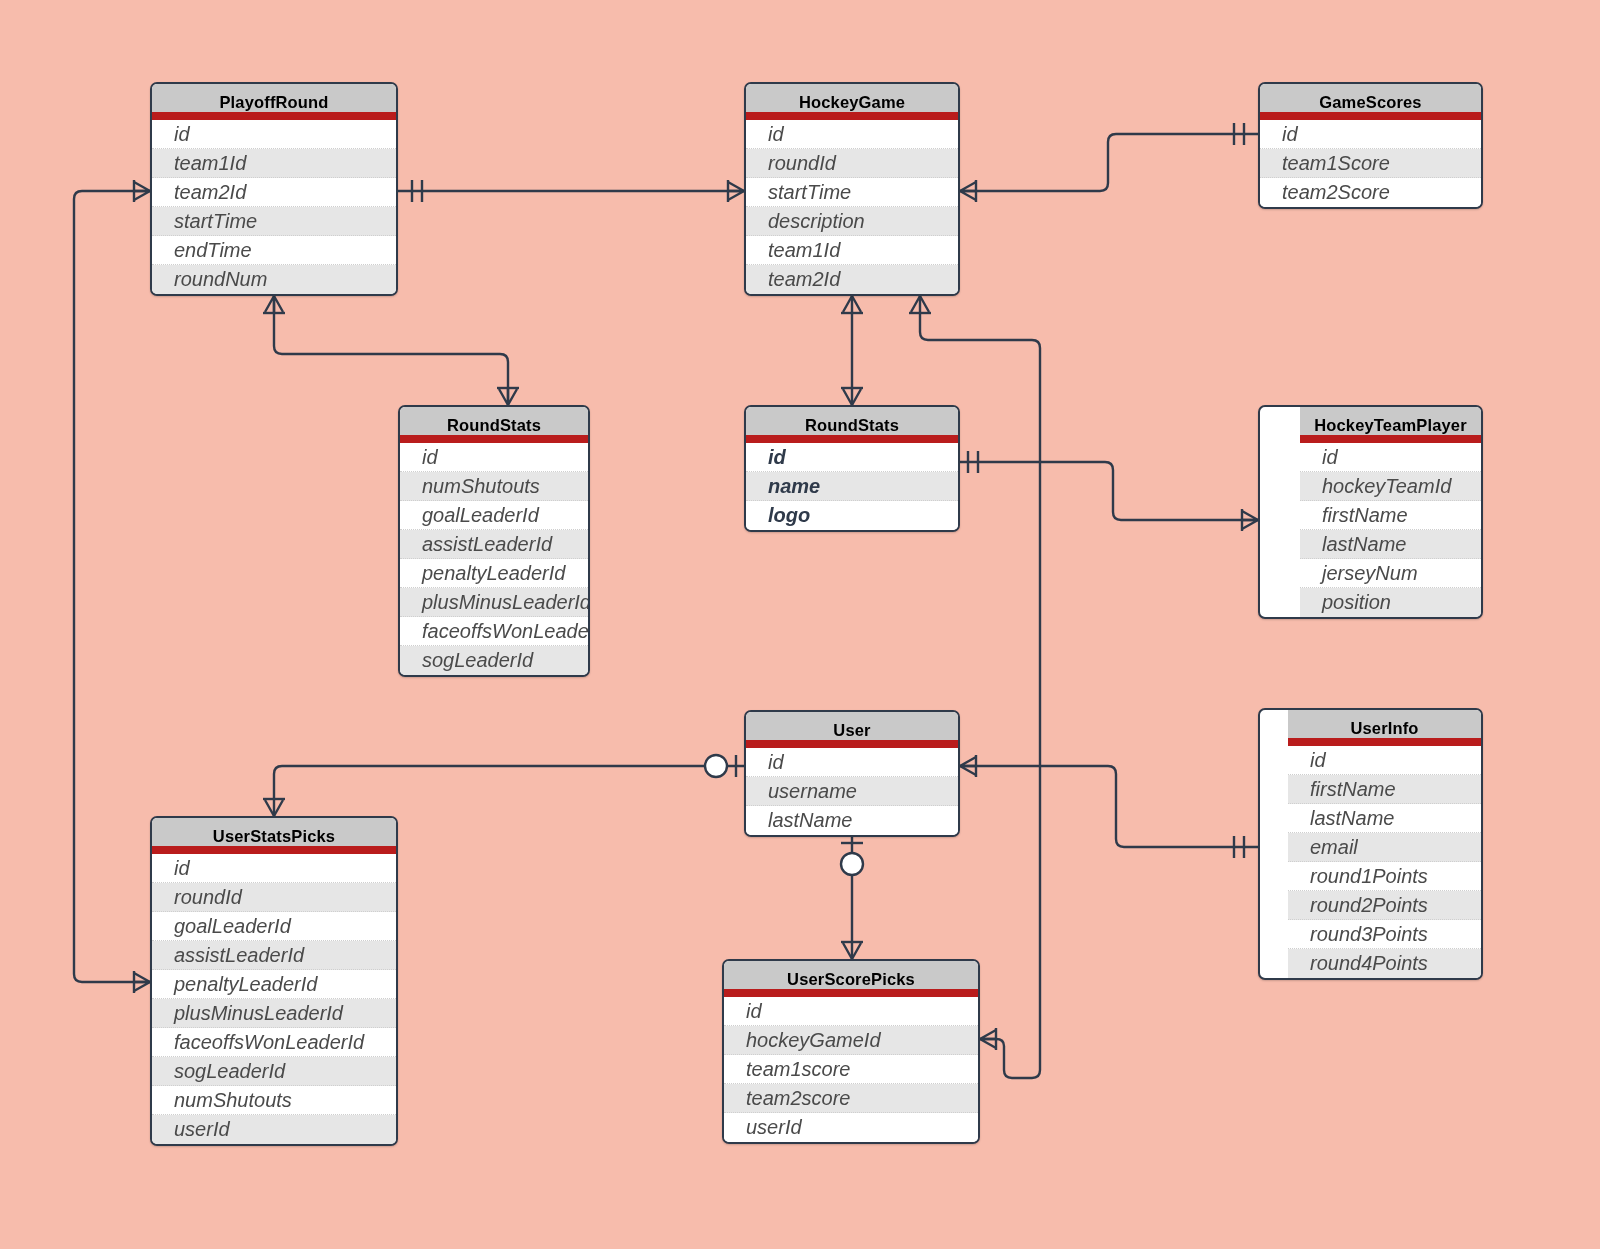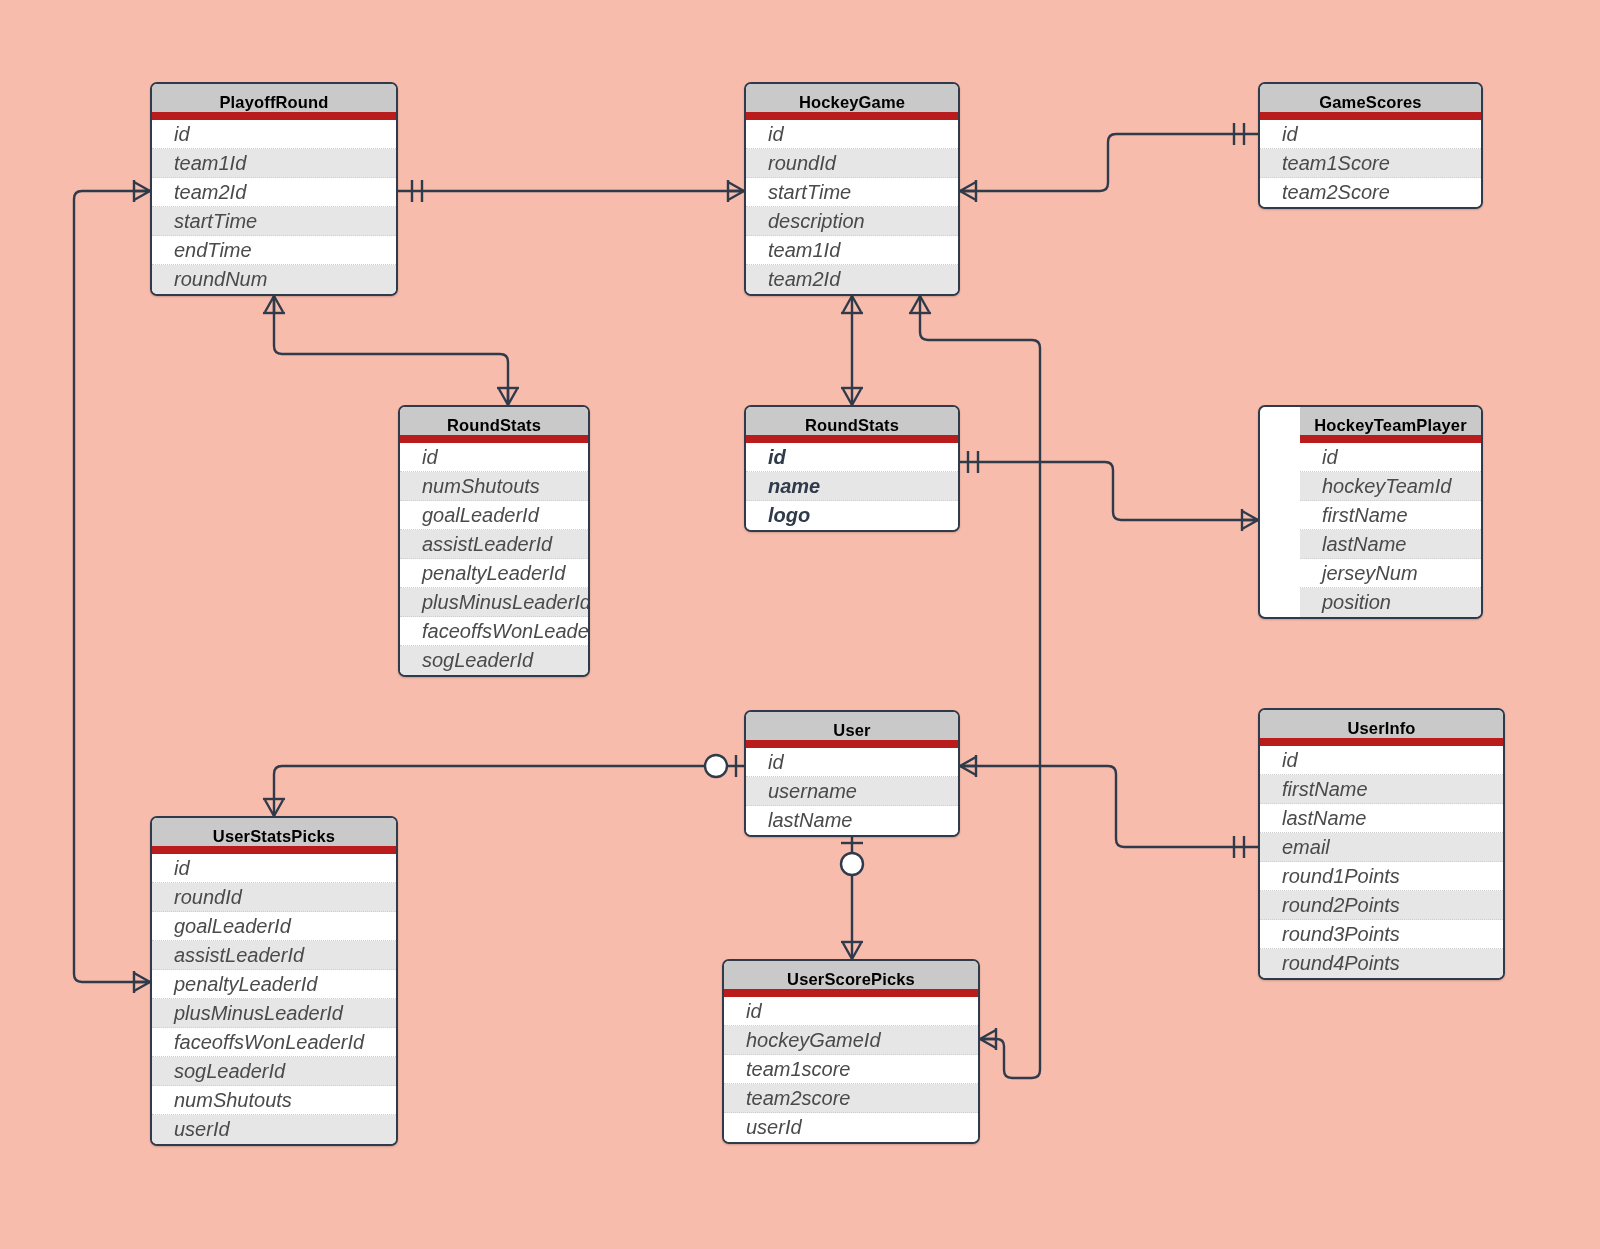--- a/index.html
+++ b/index.html
@@ -189,21 +189,21 @@
     <div class="attr odd">position</div>
   </div>
 
   <div class="entity" style="left:744px; top:710px; width:216px;">
     <div class="entity-header">User</div>
     <div class="attr">id</div>
     <div class="attr odd">username</div>
     <div class="attr">lastName</div>
   </div>
 
-  <div class="entity" style="left:1258px; top:708px; width:247px;">
+  <div class="entity" style="left:1258px; top:708px; width:225px;padding-left:28px;">
     <div class="entity-header">UserInfo</div>
     <div class="attr">id</div>
     <div class="attr odd">firstName</div>
     <div class="attr">lastName</div>
     <div class="attr odd">email</div>
     <div class="attr">round1Points</div>
     <div class="attr odd">round2Points</div>
     <div class="attr">round3Points</div>
     <div class="attr odd">round4Points</div>
   </div>

